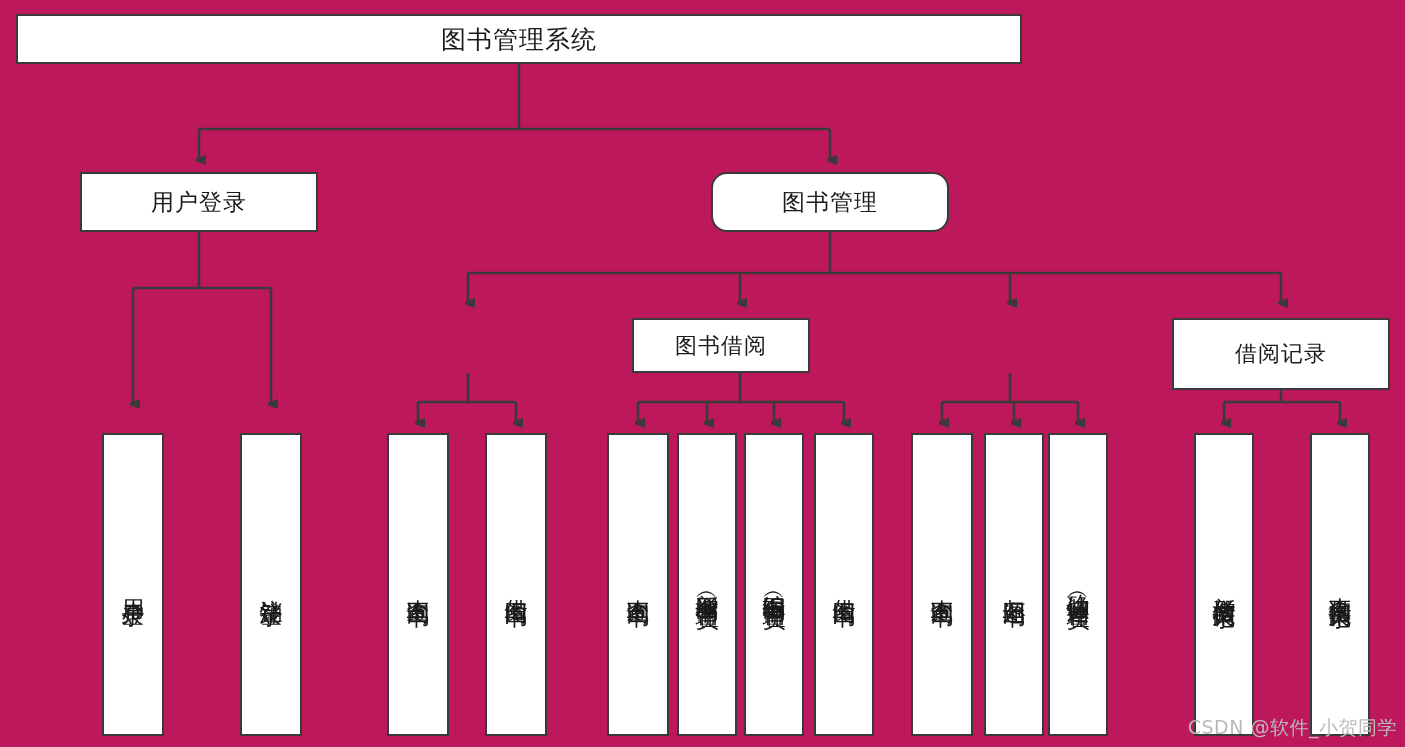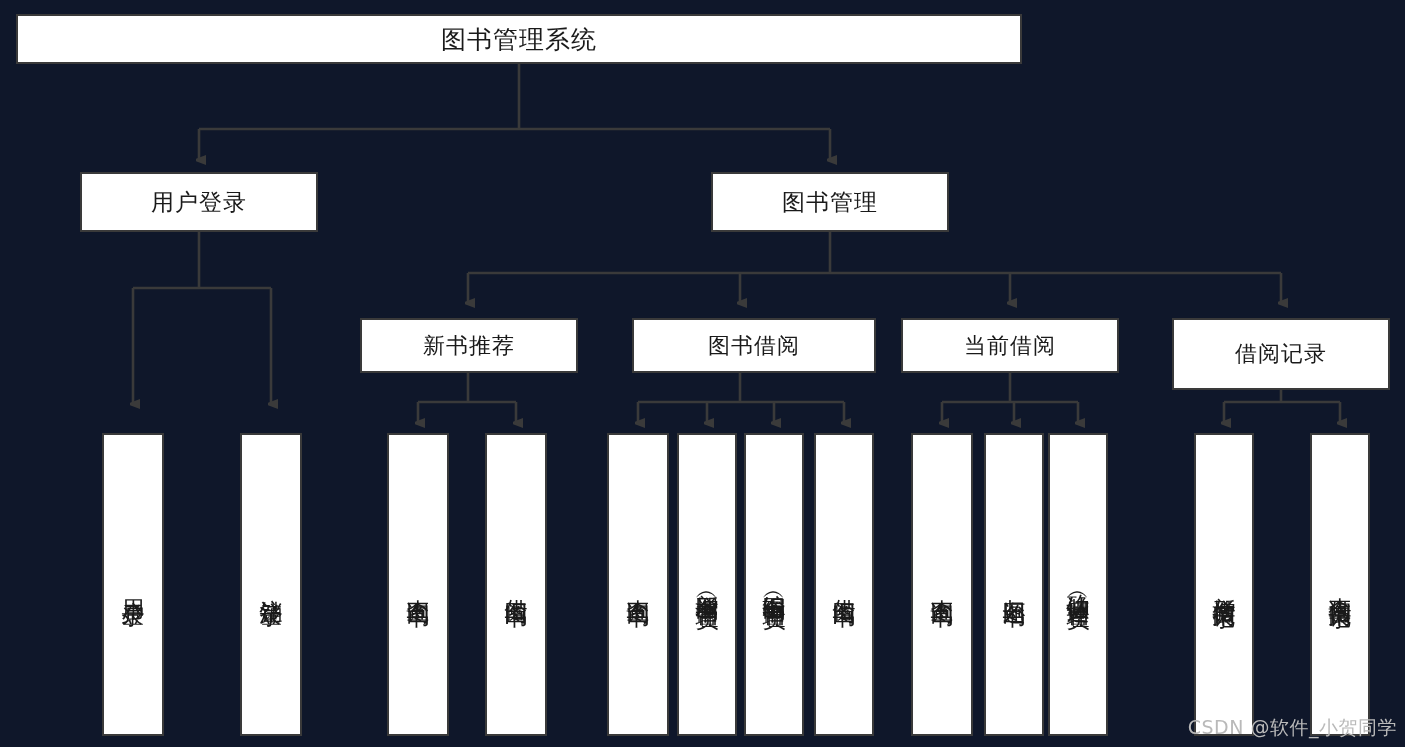--- a/index.html
+++ b/index.html
@@ -8,21 +8,21 @@
     padding: 0;
     background: #ffffff;
   }
   body {
     font-family: "DejaVu Sans", "Liberation Sans", sans-serif;
   }
   #canvas {
     position: relative;
     width: 1405px;
     height: 747px;
-    background: #0f172a;
+    background: #be185d;
     overflow: hidden;
   }
   svg.edges {
     position: absolute;
     left: 0;
     top: 0;
     width: 1405px;
     height: 747px;
     pointer-events: none;
   }
@@ -129,32 +129,26 @@
     </g>
   </svg>
 
   <div class="node root" style="left:16px; top:14px; width:1006px; height:50px;">
     <span>图书管理系统</span>
   </div>
 
   <div class="node lvl2" style="left:80px; top:172px; width:238px; height:60px;">
     <span>用户登录</span>
   </div>
-  <div class="node lvl2" style="left:711px; top:172px; width:238px; height:60px;">
+  <div class="node lvl2" style="left:711px; top:172px; width:238px; height:60px;border-radius:16px;">
     <span>图书管理</span>
   </div>
 
-  <div class="node lvl3" style="left:360px; top:318px; width:218px; height:55px;">
-    <span>新书推荐</span>
-  </div>
-  <div class="node lvl3" style="left:632px; top:318px; width:244px; height:55px;">
+  <div class="node lvl3" style="left:632px; top:318px; width:178px; height:55px;">
     <span>图书借阅</span>
-  </div>
-  <div class="node lvl3" style="left:901px; top:318px; width:218px; height:55px;">
-    <span>当前借阅</span>
   </div>
   <div class="node lvl3" style="left:1172px; top:318px; width:218px; height:72px;">
     <span>借阅记录</span>
   </div>
 
   <div class="node leaf" style="left:102px; top:433px; width:62px; height:303px;">
     <span class="vtext">用户登录</span>
   </div>
   <div class="node leaf" style="left:240px; top:433px; width:62px; height:303px;">
     <span class="vtext">注销登录</span>

